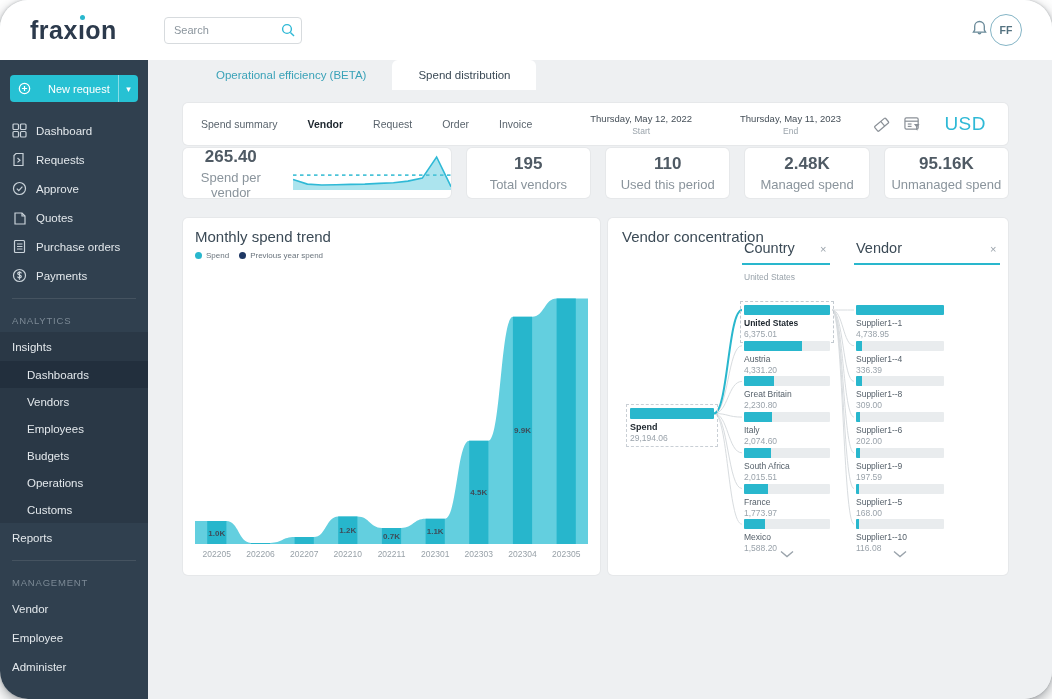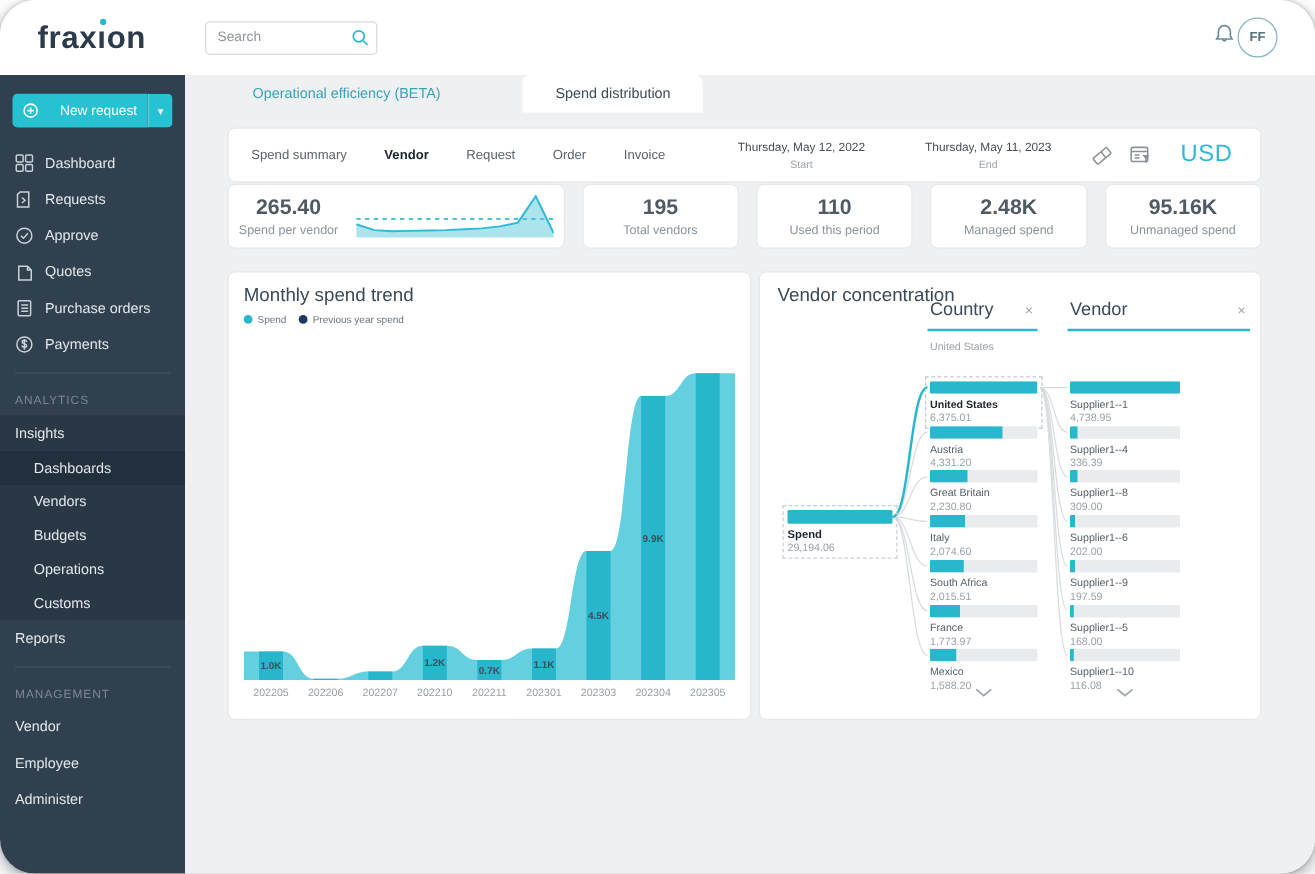--- a/index.html
+++ b/index.html
@@ -28,42 +28,42 @@
   .nav-item { height:29px; display:flex; align-items:center; gap:9px; padding:0 12px; font-size:11.5px; cursor:pointer; }
   .nav-item svg { flex:0 0 15px; }
   .nav-divider { height:1px; background:rgba(255,255,255,.10); margin:8px 12px; }
   .nav-section { font-size:9.5px; letter-spacing:.8px; color:#7b8995; padding:8px 12px 6px 12px; }
   .grp { background:#2a3846; }
   .nav-item.parent { padding-left:12px; }
   .nav-item.sub { padding-left:27px; height:27px; }
   .nav-item.active { background:#222f3d; }
   
   .content { position:absolute; top:60px; left:148px; right:0; bottom:0; background:#eef0f2; }
-  .tabs { display:flex; height:30px; padding-left:28px;gap:40px; }
+  .tabs { display:flex; height:30px; padding-left:42px; }
   .tab { display:flex; align-items:center; padding:0 26px; font-size:11.5px; color:#3aa2b8; cursor:pointer; }
   .tab.active { background:#fff; color:#3b4a56; border-radius:6px 6px 0 0; }
   .card { background:#fff; border-radius:5px; box-shadow:0 0 0 1px #e6e8ea; }
   
   .filterbar { position:absolute; left:35px; right:44px; top:43px; height:42px; display:flex; align-items:center; padding:0 16px; }
   .views { display:flex; gap:30px; margin-left:2px; }
   .view { font-size:10.5px; color:#5a646d; cursor:pointer; white-space:nowrap; }
   .view.active { font-weight:700; color:#1d262e; }
   .dates { display:flex; gap:48px; margin-left:58px; }
   .datefield { text-align:center; cursor:pointer; }
   .datefield .dv { font-size:9.5px; color:#454f58; }
   .datefield .dl { font-size:8.5px; color:#9aa3ab; margin-top:2px; }
   .fb-icons { display:flex; gap:12px; margin-left:auto; margin-right:22px; }
   .fb-icons span { cursor:pointer; line-height:0; }
   .currency { font-size:19px; color:#2fb9d6; letter-spacing:.5px; margin-right:6px; cursor:pointer; }
   
   .kpis { position:absolute; left:35px; right:44px; top:88px; height:50px; display:flex; gap:16px; }
   .kpi { flex:1; display:flex; align-items:center; justify-content:center; flex-direction:column; }
   .kpi.wide { flex:2.17; flex-direction:row; gap:14px; }
   .kpi .num { font-size:17px; font-weight:700; color:#4f5a64; }
-  .kpi .lbl { font-size:10px; color:#8a949c; margin-top:3px; }
+  .kpi .lbl { font-size:13px; color:#8a949c; margin-top:3px; }
   .kpi .txt { text-align:center; }
   
   .charts { position:absolute; left:35px; right:44px; top:158px; height:357px; display:flex; gap:8px; }
   .chartcard { position:relative; overflow:hidden; }
   .trendcard { width:417px; padding:10px 12px; }
   .treecard { flex:1; }
   .chartcard h2 { font-size:15px; font-weight:400; color:#3b4a56; }
   .legend { display:flex; gap:10px; margin-top:6px; }
   .legitem { display:flex; align-items:center; gap:4px; font-size:8px; color:#6a747d; }
   .legdot { width:7px; height:7px; border-radius:50%; }
@@ -176,20 +176,21 @@
             <path d="M9.3 5.6 c0-.9-.8-1.4-1.8-1.4 s-1.8.5-1.8 1.3 c0 2 3.6 1 3.6 3 c0 .8-.8 1.3-1.8 1.3 s-1.8-.5-1.8-1.4 M7.5 3.2 v8.6"></path>
           </svg>
           <span>Payments</span>
         </div>
         <div class="nav-divider"></div>
         <div class="nav-section">ANALYTICS</div>
         <div class="grp">
           <div class="nav-item parent">Insights</div>
           <div class="nav-item sub active">Dashboards</div>
           <div class="nav-item sub">Vendors</div>
+          <div class="nav-item sub">Employees</div>
           <div class="nav-item sub">Budgets</div>
           <div class="nav-item sub">Operations</div>
           <div class="nav-item sub">Customs</div>
         </div>
         <div class="nav-item parent">Reports</div>
         <div class="nav-divider"></div>
         <div class="nav-section">MANAGEMENT</div>
         <div class="nav-item">Vendor</div>
         <div class="nav-item">Employee</div>
         <div class="nav-item">Administer</div>

